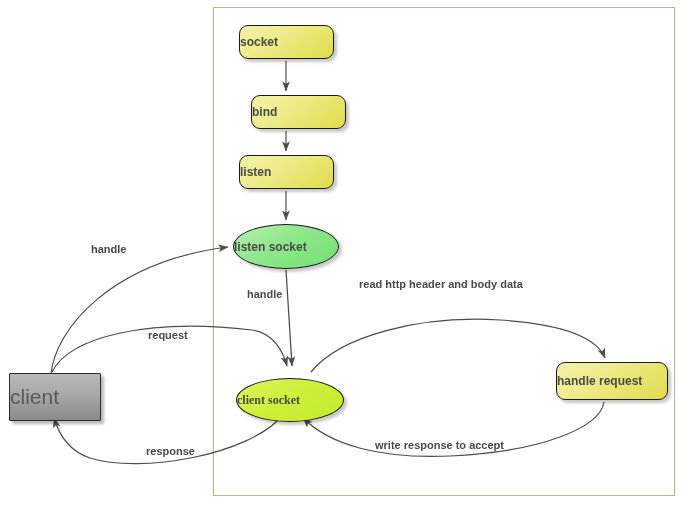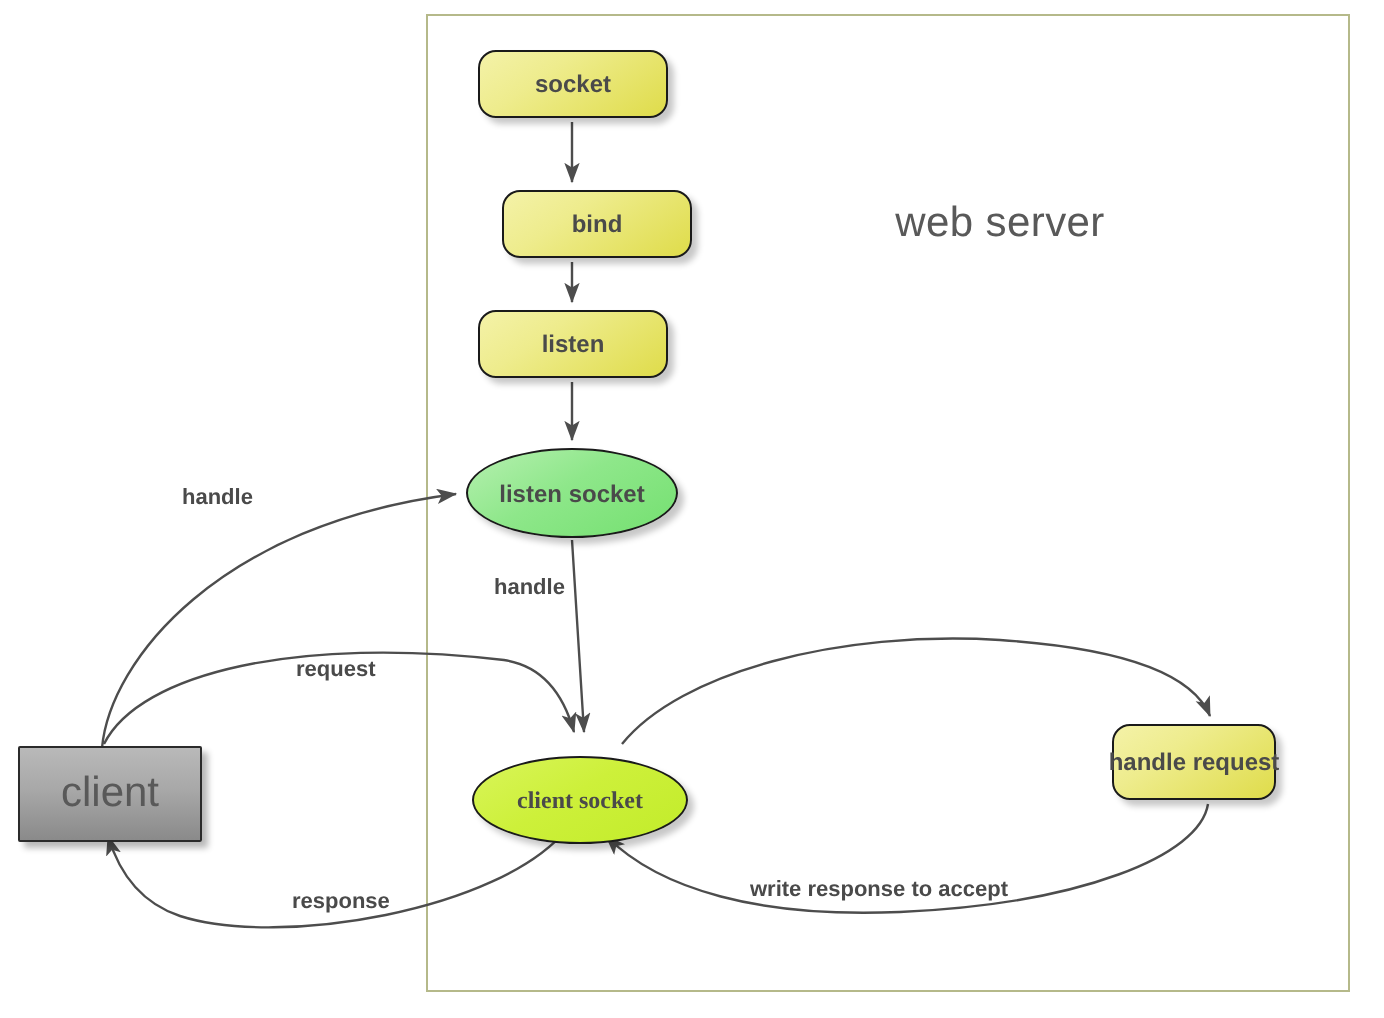--- a/index.html
+++ b/index.html
@@ -31,21 +31,21 @@
     white-space:nowrap;
   }
 
   
   #edges{position:absolute;left:0;top:0;width:692px;height:509px;}
 
   
   .node{
     position:absolute;
     box-sizing:border-box;
-    display:flex;align-items:center;justify-content:center;
+    display:flex;align-items:center;justify-content:flex-start;
     font-size:12px;font-weight:bold;color:#4a4a4a;
     white-space:nowrap;
     text-align:center;
   }
 
   .proc{
     border-radius:9px;
     border:1.6px solid #1a1a1a;
     background:linear-gradient(145deg,#f4f2a8 0%,#eeec8d 35%,#dfdc4a 100%);
     box-shadow:3px 3px 3px rgba(0,0,0,0.22);
@@ -70,21 +70,21 @@
     color:#595959 !important;
     border-radius:1px;
   }
 
   
   #n-socket       {left:239px; top:25px;  width:95px;  height:34px;}
   #n-bind         {left:251px; top:95px;  width:95px;  height:34px;}
   #n-listen       {left:239px; top:155px; width:95px;  height:34px;}
   #n-listensocket {left:233px; top:224px; width:106px; height:45px;}
   #n-clientsocket {left:236px; top:378px; width:108px; height:44px;font-family:Liberation Serif, serif;}
-  #n-handlereq    {left:556px; top:362px; width:82px; height:38px;}
+  #n-handlereq    {left:556px; top:362px; width:112px; height:38px;}
   #n-client       {left:9px;   top:373px; width:92px;  height:48px;}
 
   
   .elabel{
     position:absolute;
     font-size:11px;
     font-weight:bold;
     color:#4a4a4a;
     white-space:nowrap;
   }
@@ -94,21 +94,20 @@
   #l-accept   {left:247px; top:288px;}
   #l-read     {left:359px; top:278px;}
   #l-write    {left:375px; top:439px;}
 </style>
 </head>
 <body>
 
 <div id="stage">
 
   <div class="server-box"></div>
-  <div class="server-title">web server</div>
 
   <svg id="edges" viewBox="0 0 692 509" xmlns="http://www.w3.org/2000/svg">
     <defs>
       <marker id="ah" markerWidth="10" markerHeight="10" refX="8" refY="3.2" orient="auto" markerUnits="strokeWidth">
         <path d="M0,0 L8.5,3.2 L0,6.4 L2,3.2 z" fill="#4d4d4d"></path>
       </marker>
     </defs>
     <g stroke="#4d4d4d" stroke-width="1.2" fill="none" marker-end="url(#ah)">
 
       <path d="M286,61 L286,91"></path>
@@ -156,15 +155,16 @@
   </div>
 
   <div id="n-client" class="node client-box">
     <span>client</span>
   </div>
 
   <div id="l-connect" class="elabel">handle</div>
   <div id="l-accept" class="elabel">handle</div>
   <div id="l-request" class="elabel">request</div>
   <div id="l-response" class="elabel">response</div>
+  <div id="l-read" class="elabel">read http header and body data</div>
   <div id="l-write" class="elabel">write response to accept</div>
 
 </div>
 
 </body></html>

